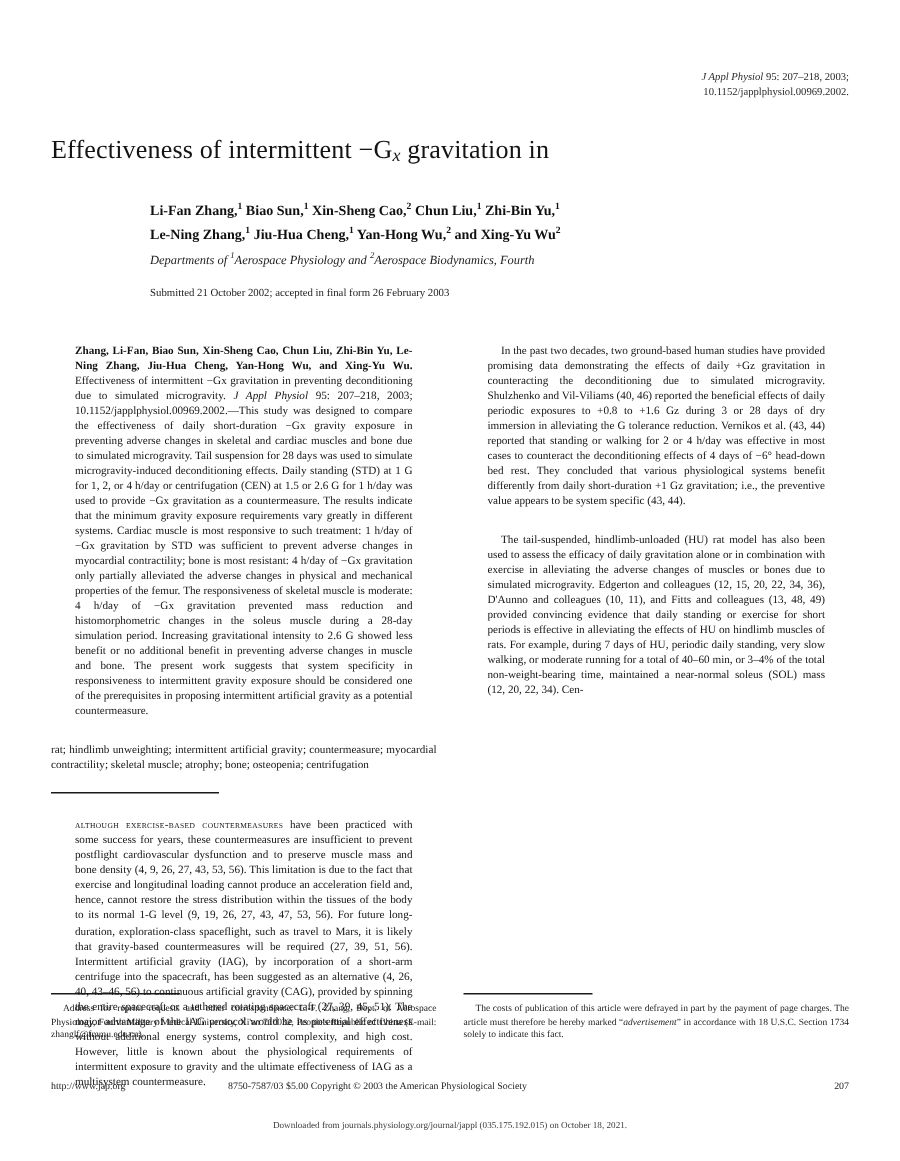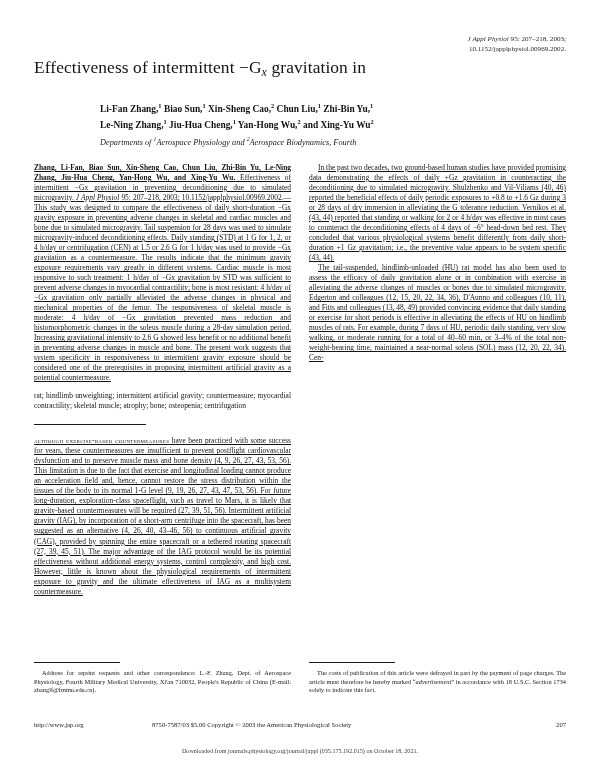--- a/index.html
+++ b/index.html
@@ -24,29 +24,30 @@
     padding: 30px 34px 0 34px;
   }
 
   
   .journal-header {
     text-align: right;
     font-style: italic;
     font-size: 7.1px;
     line-height: 1.42;
     color: #2a2a2a;
-    margin: 4px 0 0 0;
+    margin: 16px 0 0 0;
     height: 22px;
   }
   .journal-header .cite-line-1 .jname { font-style: italic; }
   .journal-header .cite-line-1 .rest { font-style: normal; }
   .journal-header .cite-line-2 { font-style: normal; }
 
   
   .title-block {
+    margin-top: 20px;
     margin-bottom: 0;
   }
   .paper-title {
     font-size: 17.4px;
     font-weight: normal;
     line-height: 1.34;
     margin: 0;
     letter-spacing: 0.1px;
     color: #141414;
   }
@@ -84,28 +85,27 @@
     display: flex;
     gap: 18px;
     height: 470px;
   }
   .col {
     width: 257px;
     flex: 0 0 257px;
     position: relative;
   }
   p.body {
-    margin: 0;
+    margin: 16px;
     font-size: 7.45px;
     line-height: 1.345;
     text-align: justify;
     text-justify: inter-word;
     hyphens: manual;
     color: #141414;
-    text-decoration: underline;
   }
   p.body + p.body { text-indent: 9px; }
 
   .abstract-lead { font-weight: bold; }
   .abstract em, .ital { font-style: italic; }
 
   .keywords {
     margin-top: 8px;
     font-size: 7.45px;
     line-height: 1.345;
@@ -192,20 +192,21 @@
   <div class="title-block">
     <h1 class="paper-title">
       <span>Effectiveness of intermittent −G</span><span class="sub">x</span><span> gravitation in</span><br>
     </h1>
   </div>
 
   <div class="authors-block">
     <div class="author-line">Li-Fan Zhang,<sup>1</sup> Biao Sun,<sup>1</sup> Xin-Sheng Cao,<sup>2</sup> Chun Liu,<sup>1</sup> Zhi-Bin Yu,<sup>1</sup></div>
     <div class="author-line">Le-Ning Zhang,<sup>1</sup> Jiu-Hua Cheng,<sup>1</sup> Yan-Hong Wu,<sup>2</sup> and Xing-Yu Wu<sup>2</sup></div>
     <div class="affiliation">Departments of <sup>1</sup>Aerospace Physiology and <sup>2</sup>Aerospace Biodynamics, Fourth</div>
+    <div class="submitted">Submitted 21 October 2002; accepted in final form 26 February 2003</div>
   </div>
 
   <div class="columns">
 
     <div class="col">
       <p class="body abstract"><span class="abstract-lead">Zhang, Li-Fan, Biao Sun, Xin-Sheng Cao, Chun Liu, Zhi-Bin Yu, Le-Ning Zhang, Jiu-Hua Cheng, Yan-Hong Wu, and Xing-Yu Wu.</span><span> Effectiveness of intermittent −Gx gravitation in preventing deconditioning due to simulated microgravity. </span><span class="ital">J Appl Physiol</span><span> 95: 207–218, 2003; 10.1152/japplphysiol.00969.2002.—</span><span>This study was designed to compare the effectiveness of daily short-duration −Gx gravity exposure in preventing adverse changes in skeletal and cardiac muscles and bone due to simulated microgravity. Tail suspension for 28 days was used to simulate microgravity-induced deconditioning effects. Daily standing (STD) at 1 G for 1, 2, or 4 h/day or centrifugation (CEN) at 1.5 or 2.6 G for 1 h/day was used to provide −Gx gravitation as a countermeasure. The results indicate that the minimum gravity exposure requirements vary greatly in different systems. Cardiac muscle is most responsive to such treatment: 1 h/day of −Gx gravitation by STD was sufficient to prevent adverse changes in myocardial contractility; bone is most resistant: 4 h/day of −Gx gravitation only partially alleviated the adverse changes in physical and mechanical properties of the femur. The responsiveness of skeletal muscle is moderate: 4 h/day of −Gx gravitation prevented mass reduction and histomorphometric changes in the soleus muscle during a 28-day simulation period. Increasing gravitational intensity to 2.6 G showed less benefit or no additional benefit in preventing adverse changes in muscle and bone. The present work suggests that system specificity in responsiveness to intermittent gravity exposure should be considered one of the prerequisites in proposing intermittent artificial gravity as a potential countermeasure.</span></p>
 
       <p class="keywords">rat; hindlimb unweighting; intermittent artificial gravity; countermeasure; myocardial contractility; skeletal muscle; atrophy; bone; osteopenia; centrifugation</p>
 
       <div class="rule"></div>

